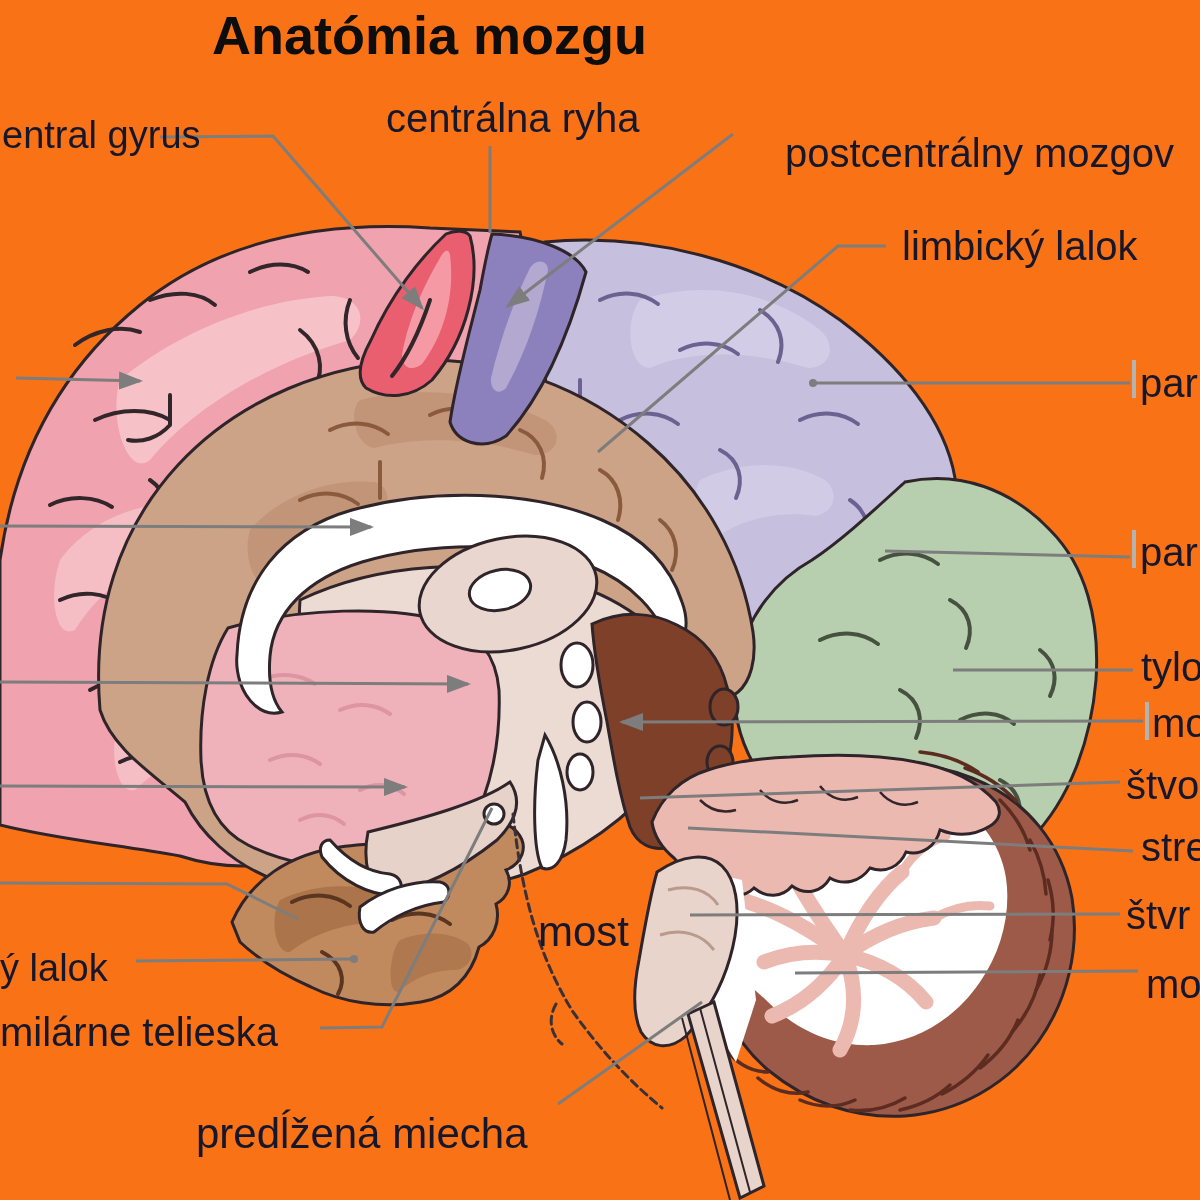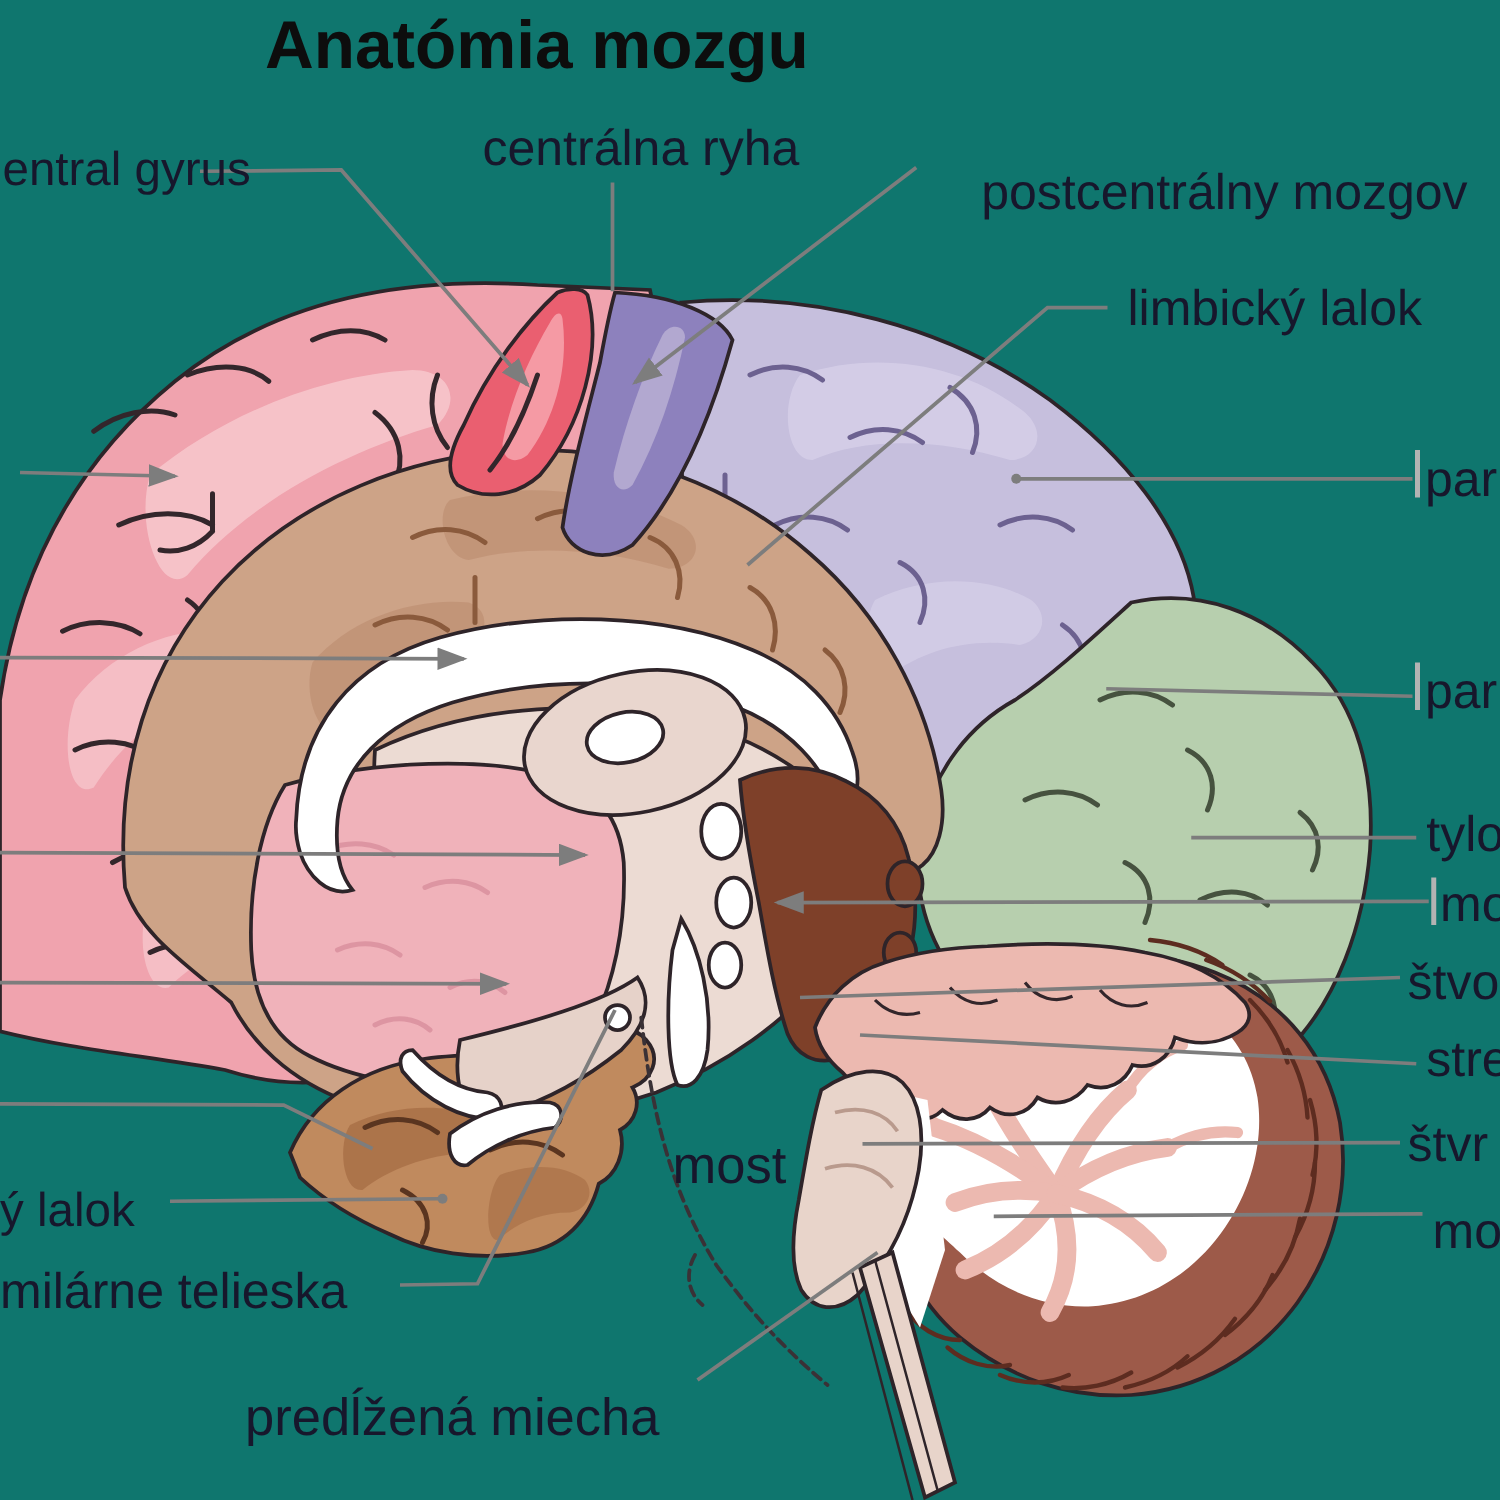--- a/index.html
+++ b/index.html
@@ -1,16 +1,16 @@
 <!DOCTYPE html>
 <html><head>
 <meta charset="utf-8">
 <style>
   html,body{margin:0;padding:0;background:#fff;}
-  .stage{position:relative;width:1200px;height:1200px;background:#0f766e;overflow:hidden;
+  .stage{position:relative;width:1200px;height:1200px;background:#f97316;overflow:hidden;
          font-family:"Liberation Sans",sans-serif;}
   svg{display:block;overflow:hidden;}
   text{font-family:"Liberation Sans","DejaVu Sans",sans-serif;fill:#17172c;}
   .lbl{font-size:40px;}
   .lbl-sm{font-size:38px;}
   .lbl-lg{font-size:42px;}
   .ttl{font-size:54px;font-weight:bold;fill:#0d0d0d;}
   .sulci{fill:none;stroke-width:4;stroke-linecap:round;}
   .outline{stroke:#2e2429;stroke-width:3;}
   .leader{stroke:#7d7d7d;stroke-width:3;fill:none;}

